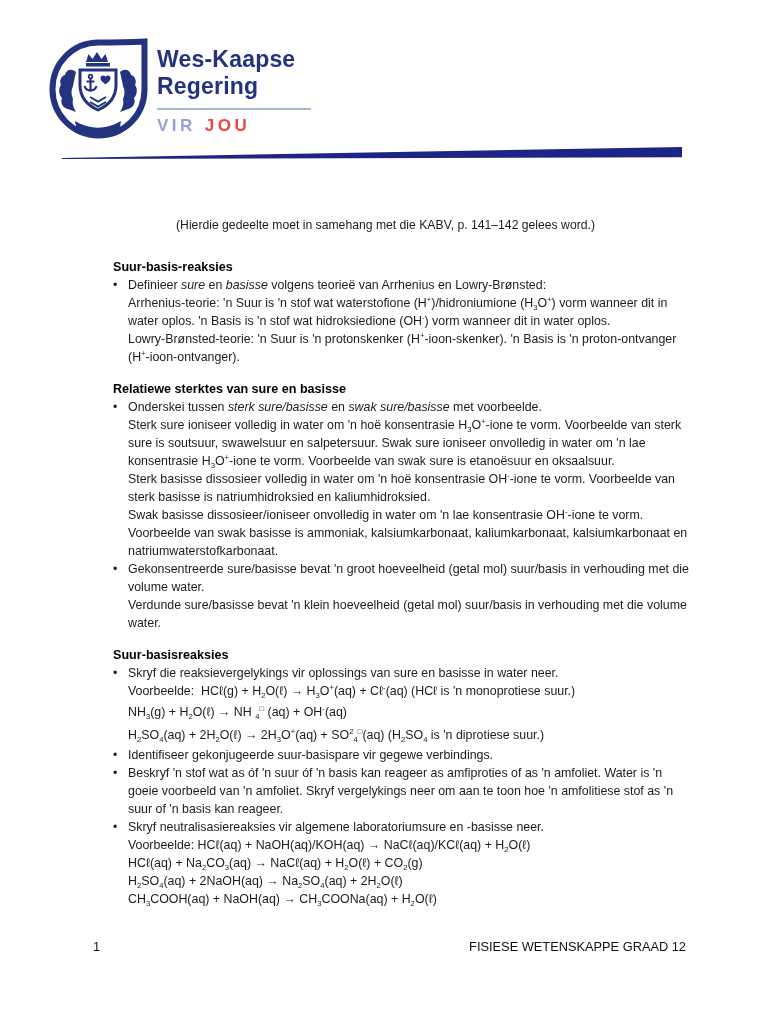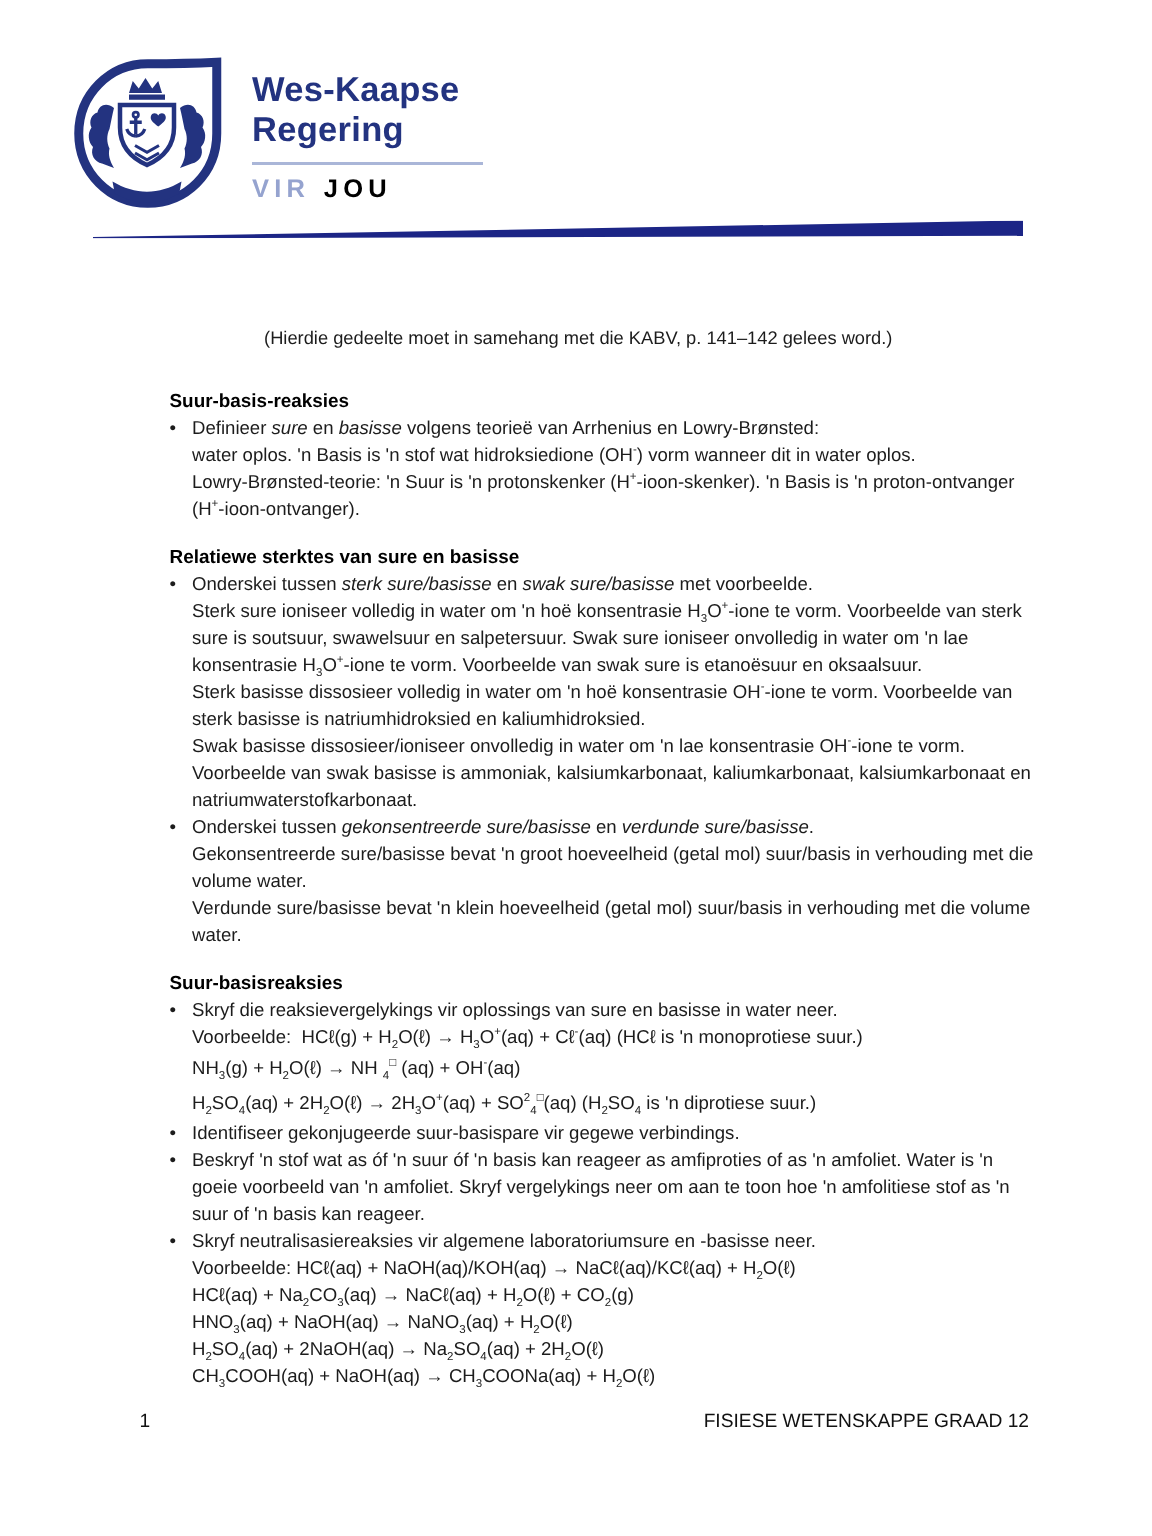--- a/index.html
+++ b/index.html
@@ -2,26 +2,26 @@
 <html><head>
 <meta charset="utf-8">
 <style>
   html,body{margin:0;padding:0;background:#ffffff;}
   .page{
     position:relative;width:768px;height:1024px;background:#ffffff;
     font-family:"Liberation Sans",sans-serif;color:#1c1c1c;overflow:hidden;
   }
   
   .crest{position:absolute;left:48px;top:38px;width:100px;height:106px;}
-  .wordmark{position:absolute;left:157px;top:46px;margin-left:11px;}
+  .wordmark{position:absolute;left:157px;top:46px;}
   .org-line{font-size:23px;font-weight:700;color:#233380;line-height:27px;letter-spacing:.2px;}
   .tag-divider{width:154px;height:2px;background:#aab6d8;margin:8px 0 6px;}
   .tagline{font-size:17px;font-weight:700;letter-spacing:3.5px;white-space:nowrap;}
   .tag-vir{color:#95a3cf;margin-right:9px;}
-  .tag-jou{color:#000000;}
+  .tag-jou{color:#ef4444;}
   .swoosh{
     position:absolute;left:62px;top:147px;width:620px;height:12px;background:#1c2586;
     clip-path:polygon(0 92%,100% 0,100% 85%,0 100%);
   }
   
   .content{position:absolute;left:85px;top:216px;width:601px;}
   .intro{font-size:12.2px;line-height:18px;text-align:center;margin-bottom:24px;}
   .section{margin-top:14px;margin-left:28px;}
   .heading{font-weight:700;font-size:12.6px;line-height:18px;color:#000;}
   .bullet-item{display:flex;}
@@ -69,20 +69,21 @@
 
   <div class="content">
     <div class="intro">(Hierdie gedeelte moet in samehang met die KABV, p. 141–142 gelees word.)</div>
     <div id="sections">
         <div class="section">
           <div class="heading">Suur-basis-reaksies</div>
           <div class="bullet-item">
             <span class="bullet-marker">•</span>
             <div class="bullet-body">
               <div class="line">Definieer <em>sure</em> en <em>basisse</em> volgens teorieë van Arrhenius en Lowry-Brønsted:</div>
+              <div class="line">Arrhenius-teorie: 'n Suur is 'n stof wat waterstofione (H<sup>+</sup>)/hidroniumione (H<sub>3</sub>O<sup>+</sup>) vorm wanneer dit in</div>
               <div class="line">water oplos. 'n Basis is 'n stof wat hidroksiedione (OH<sup>-</sup>) vorm wanneer dit in water oplos.</div>
               <div class="line">Lowry-Brønsted-teorie: 'n Suur is 'n protonskenker (H<sup>+</sup>-ioon-skenker). 'n Basis is 'n proton-ontvanger</div>
               <div class="line">(H<sup>+</sup>-ioon-ontvanger).</div>
             </div>
           </div>
         </div>
         <div class="section">
           <div class="heading">Relatiewe sterktes van sure en basisse</div>
           <div class="bullet-item">
             <span class="bullet-marker">•</span>
@@ -94,21 +95,20 @@
               <div class="line">Sterk basisse dissosieer volledig in water om 'n hoë konsentrasie OH<sup>-</sup>-ione te vorm. Voorbeelde van</div>
               <div class="line">sterk basisse is natriumhidroksied en kaliumhidroksied.</div>
               <div class="line">Swak basisse dissosieer/ioniseer onvolledig in water om 'n lae konsentrasie OH<sup>-</sup>-ione te vorm.</div>
               <div class="line">Voorbeelde van swak basisse is ammoniak, kalsiumkarbonaat, kaliumkarbonaat, kalsiumkarbonaat en</div>
               <div class="line">natriumwaterstofkarbonaat.</div>
             </div>
           </div>
           <div class="bullet-item">
             <span class="bullet-marker">•</span>
             <div class="bullet-body">
-              <div class="line">Onderskei tussen <em>gekonsentreerde sure/basisse</em> en <em>verdunde sure/basisse</em>.</div>
               <div class="line">Gekonsentreerde sure/basisse bevat 'n groot hoeveelheid (getal mol) suur/basis in verhouding met die</div>
               <div class="line">volume water.</div>
               <div class="line">Verdunde sure/basisse bevat 'n klein hoeveelheid (getal mol) suur/basis in verhouding met die volume</div>
               <div class="line">water.</div>
             </div>
           </div>
         </div>
         <div class="section">
           <div class="heading">Suur-basisreaksies</div>
           <div class="bullet-item">
@@ -133,21 +133,20 @@
               <div class="line">goeie voorbeeld van 'n amfoliet. Skryf vergelykings neer om aan te toon hoe 'n amfolitiese stof as 'n</div>
               <div class="line">suur of 'n basis kan reageer.</div>
             </div>
           </div>
           <div class="bullet-item">
             <span class="bullet-marker">•</span>
             <div class="bullet-body">
               <div class="line">Skryf neutralisasiereaksies vir algemene laboratoriumsure en -basisse neer.</div>
               <div class="line">Voorbeelde: HCℓ(aq) + NaOH(aq)/KOH(aq) → NaCℓ(aq)/KCℓ(aq) + H<sub>2</sub>O(ℓ)</div>
               <div class="line">HCℓ(aq) + Na<sub>2</sub>CO<sub>3</sub>(aq) → NaCℓ(aq) + H<sub>2</sub>O(ℓ) + CO<sub>2</sub>(g)</div>
-              <div class="line">HNO<sub>3</sub>(aq) + NaOH(aq) → NaNO<sub>3</sub>(aq) + H<sub>2</sub>O(ℓ)</div>
               <div class="line">H<sub>2</sub>SO<sub>4</sub>(aq) + 2NaOH(aq) → Na<sub>2</sub>SO<sub>4</sub>(aq) + 2H<sub>2</sub>O(ℓ)</div>
               <div class="line">CH<sub>3</sub>COOH(aq) + NaOH(aq) → CH<sub>3</sub>COONa(aq) + H<sub>2</sub>O(ℓ)</div>
             </div>
           </div>
         </div>
       </div>
   </div>
 
   <div class="footer">
     <span class="pageno">1</span>

